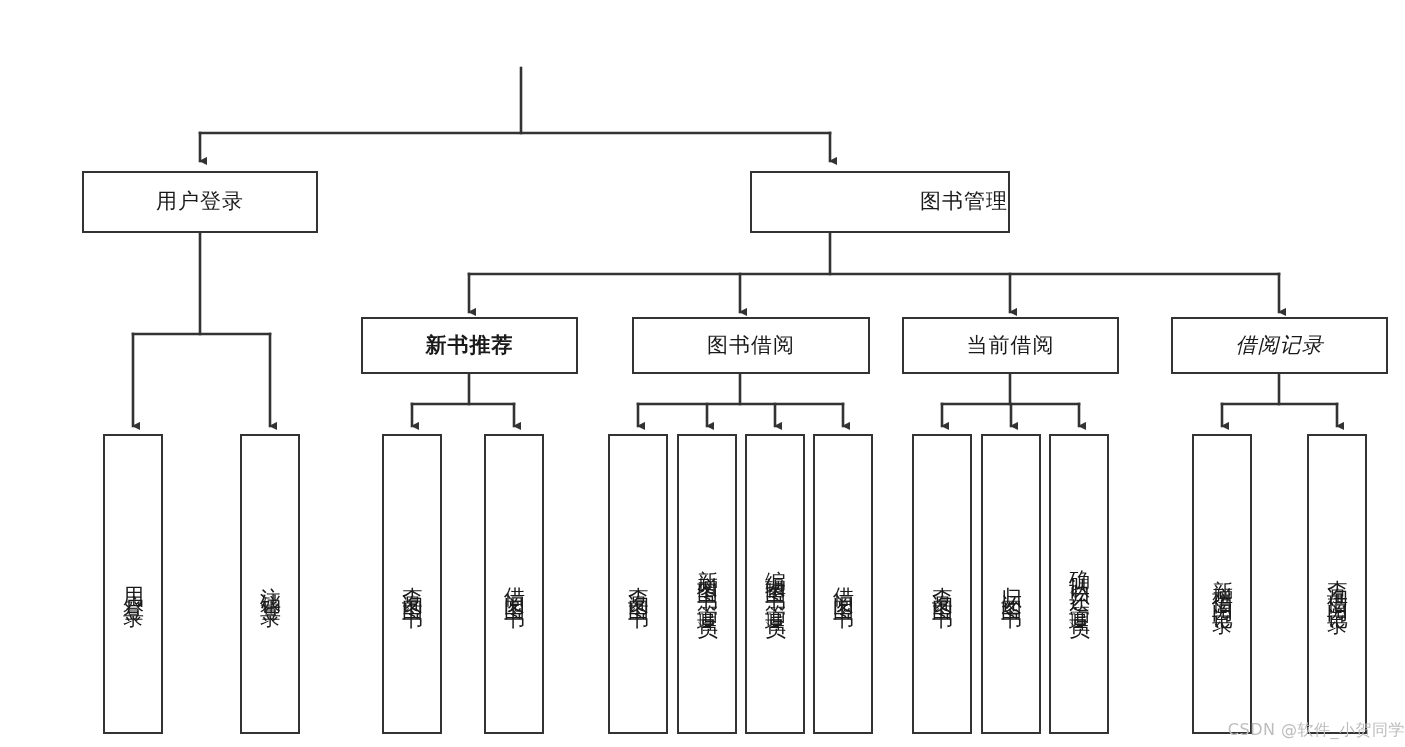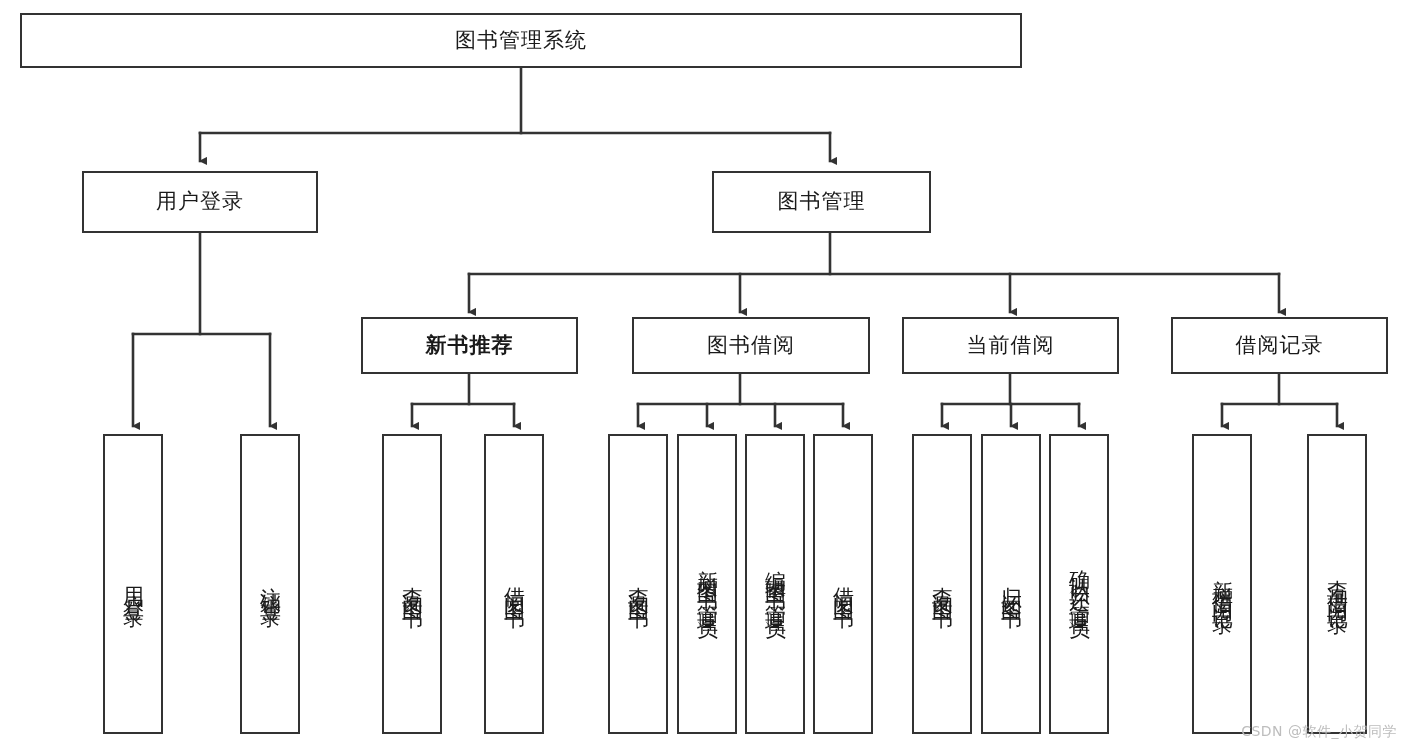--- a/index.html
+++ b/index.html
@@ -52,23 +52,23 @@
     writing-mode: vertical-rl;
     text-orientation: upright;
     font-size: 21px;
     letter-spacing: 7px;
     line-height: 1;
     white-space: nowrap;
     max-height: 286px;
   }
   #watermark {
     position: absolute;
-    right: 8px;
+    right: 0;
     bottom: 6px;
-    font-size: 14px;
+    font-size: 16px;
     color: #bdbdbd;
     letter-spacing: 0.5px;
     white-space: nowrap;
     user-select: none;
   }
 </style>
 </head>
 <body>
 
 <div id="canvas">
@@ -116,45 +116,42 @@
       <path d="M 1011 404 L 1011 426" marker-end="url(#arrow)"></path>
       <path d="M 1079 404 L 1079 426" marker-end="url(#arrow)"></path>
 
       <path d="M 1279 374 L 1279 404"></path>
       <path d="M 1222 404 L 1337 404"></path>
       <path d="M 1222 404 L 1222 426" marker-end="url(#arrow)"></path>
       <path d="M 1337 404 L 1337 426" marker-end="url(#arrow)"></path>
     </g>
   </svg>
 
-  <div class="node horizontal" style="left:20px; top:13px; width:1002px; height:55px;">
-    <span class="label">图书管理系统</span>
-  </div>
 
   <div class="node horizontal" style="left:82px; top:171px; width:236px; height:62px;">
     <span class="label">用户登录</span>
   </div>
 
-  <div class="node horizontal" style="left:712px; top:171px; width:219px; height:62px;">
+  <div class="node horizontal" style="left:750px; top:171px; width:260px; height:62px;justify-content:flex-end;">
     <span class="label">图书管理</span>
   </div>
 
   <div class="node horizontal" style="left:361px; top:317px; width:217px; height:57px;font-weight:bold;">
     <span class="label">新书推荐</span>
   </div>
 
   <div class="node horizontal" style="left:632px; top:317px; width:238px; height:57px;">
     <span class="label">图书借阅</span>
   </div>
 
   <div class="node horizontal" style="left:902px; top:317px; width:217px; height:57px;">
     <span class="label">当前借阅</span>
   </div>
 
-  <div class="node horizontal" style="left:1171px; top:317px; width:217px; height:57px;">
+  <div class="node horizontal" style="left:1171px; top:317px; width:217px; height:57px;font-style:italic;">
     <span class="label">借阅记录</span>
   </div>
 
   <div class="node vertical" style="left:103px; top:434px; width:60px; height:300px;">
     <span class="label">用户登录</span>
   </div>
   <div class="node vertical" style="left:240px; top:434px; width:60px; height:300px;">
     <span class="label">注销登录</span>
   </div>
 

